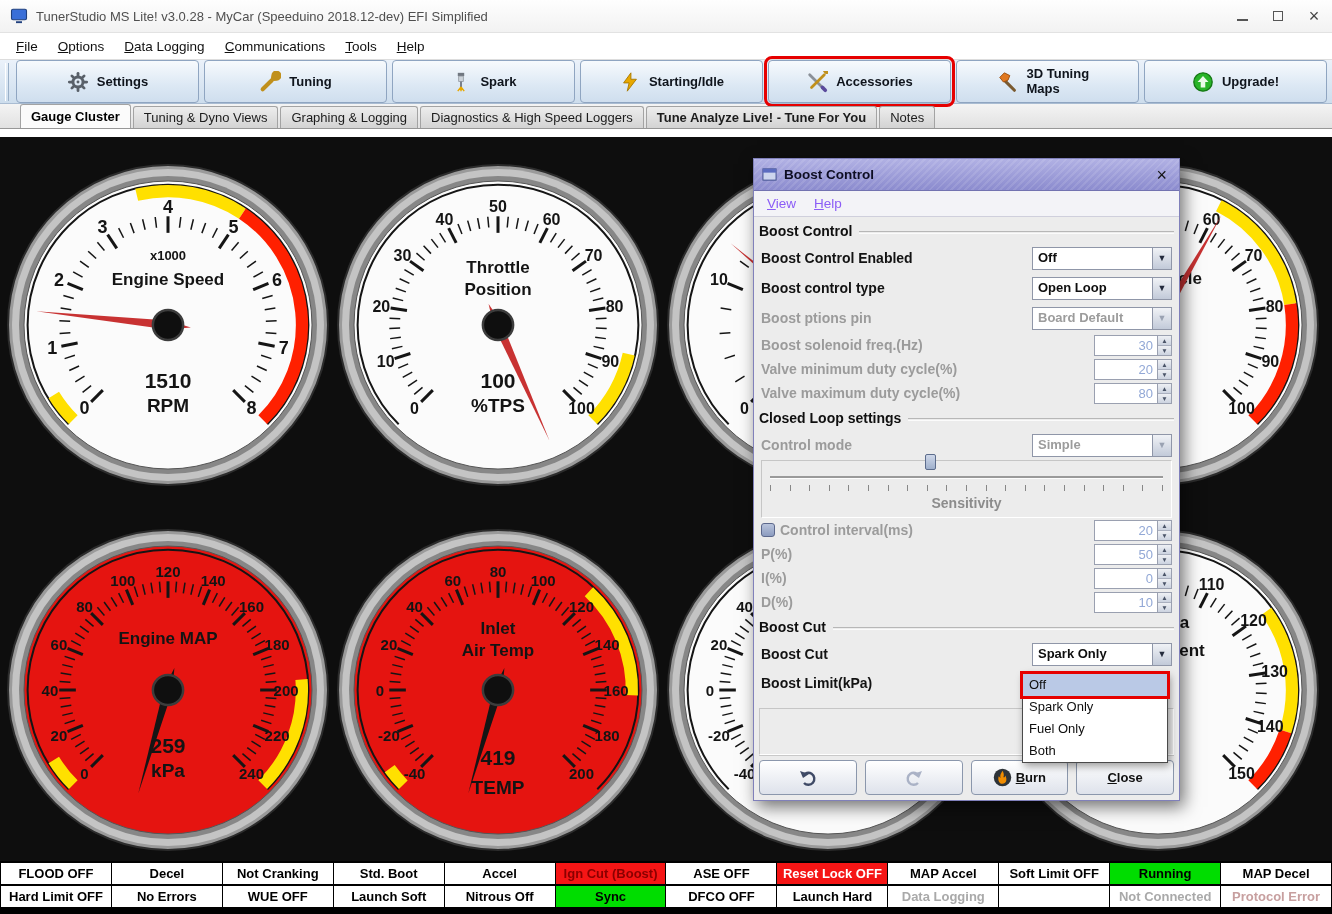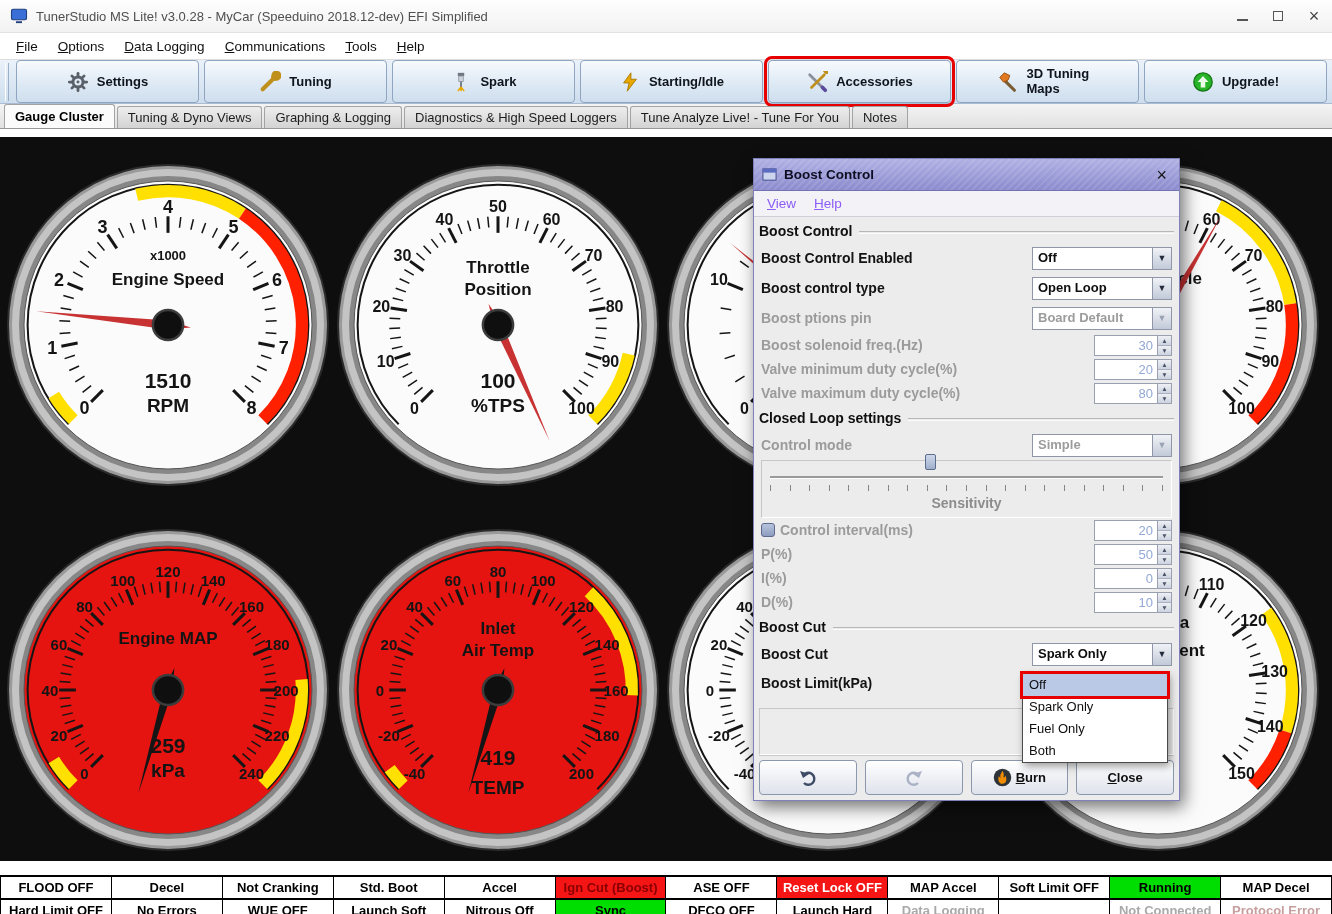--- a/index.html
+++ b/index.html
@@ -24,30 +24,30 @@
   
   .toolbar{height:44px;background:linear-gradient(#ebf2fa,#cddded);display:flex;align-items:center;gap:5px;padding:0 5px;border-bottom:1px solid #a9bcd2;}
   .grip{width:4px;height:38px;border-left:1px solid #fff;border-right:1px solid #9ab0c8;margin-right:2px;}
   .tool-btn{flex:1;height:43px;border:1px solid #8fa5c1;border-radius:4px;background:linear-gradient(#f7fafd,#dce8f4 60%,#cfdeee);display:flex;align-items:center;justify-content:center;gap:8px;font-size:13px;font-weight:bold;color:#0f141c;white-space:nowrap;}
   .tool-btn.annotated{outline:3px solid #e60000;outline-offset:1px;}
   .tool-btn.two-line{white-space:normal;}
   .two-line .tool-label{width:72px;line-height:1.15;}
   .tool-icon{display:flex;align-items:center;}
 
   
-  .tabbar{height:25px;background:linear-gradient(#f4f4f4,#e1e1e1);display:flex;align-items:flex-end;padding-left:4px;gap:2px;border-bottom:1px solid #979797;}
+  .tabbar{height:25px;background:linear-gradient(#f4f4f4,#e1e1e1);display:flex;align-items:flex-end;padding-left:20px;gap:2px;border-bottom:1px solid #979797;}
   .tab{height:22px;line-height:21px;padding:0 10px;font-size:13px;color:#1c1c1c;background:linear-gradient(#ededed,#d3d3d3);border:1px solid #a3a3a3;border-bottom:none;border-radius:3px 3px 0 0;white-space:nowrap;}
   .tab.active{background:#fbfbfb;height:24px;line-height:23px;font-weight:bold;color:#000;}
-  .tab.bold{font-weight:normal;}
+  .tab.bold{font-weight:bold;}
 
   
   .gauge-panel{position:absolute;top:137px;left:0;width:1332px;height:724px;background:#0e0e0e;}
 
   
-  .statusbar{position:absolute;left:0;bottom:0;width:1332px;height:39px;background:#000;padding:2px 1px 0 1px;}
+  .statusbar{position:absolute;left:0;bottom:0;width:1332px;height:53px;background:#000;padding:2px 1px 0 1px;}
   .srow{display:grid;grid-template-columns:repeat(12,1fr);gap:1px;margin-bottom:2px;}
   .cell{height:21px;line-height:21px;text-align:center;font-size:13px;font-weight:bold;background:#fff;color:#000;overflow:hidden;white-space:nowrap;}
   .cell.alert-red-dark{background:#f51515;color:#8a0000;}
   .cell.alert-red{background:#f51515;color:#fff;}
   .cell.active-green{background:#00dd00;color:#000;}
   .cell.inactive-gray{color:#a9a9a9;}
   .cell.inactive-red{color:#c79f9f;}
 
   
   .dialog{position:absolute;left:753px;top:158px;width:427px;height:643px;background:#ececec;border:1px solid #8080ba;box-shadow:4px 6px 16px rgba(0,0,0,.55);z-index:30;}

